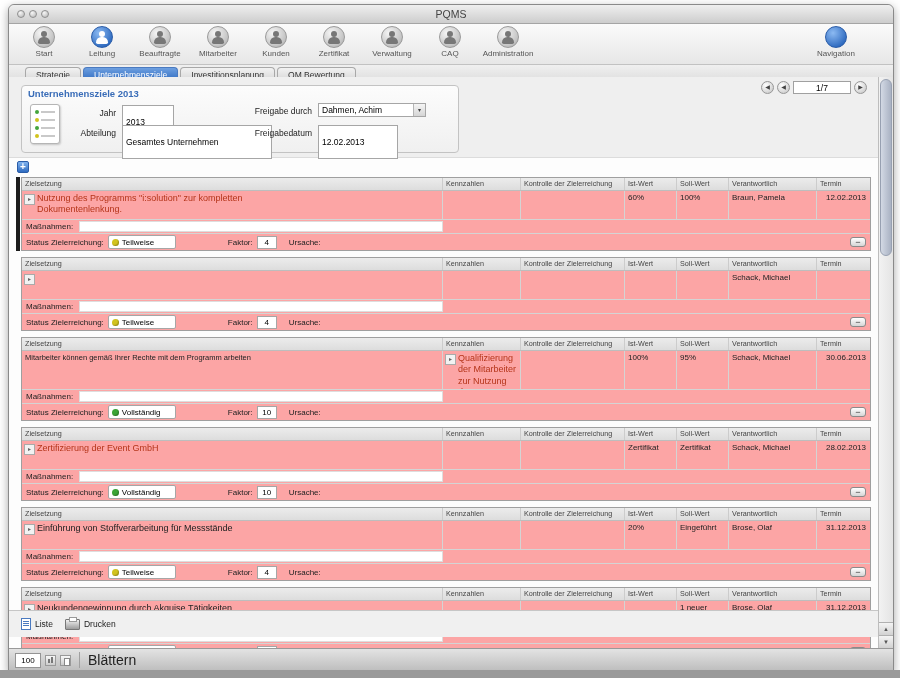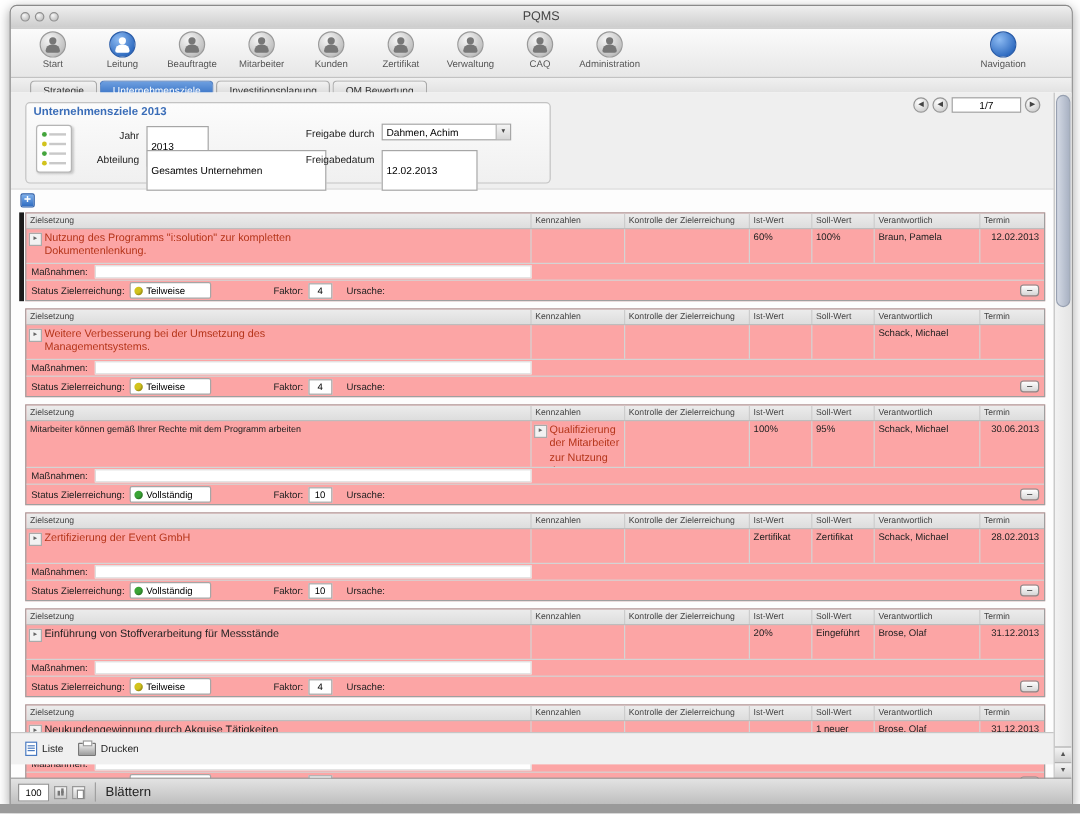--- a/index.html
+++ b/index.html
@@ -126,21 +126,21 @@
       border-top:1px solid #999;display:flex;align-items:center;gap:4px;padding-left:6px;}
   .zoom-box{width:24px;height:13px;border:1px solid #949494;background:#fff;font-size:8px;text-align:center;
       line-height:13px;cursor:pointer;}
   .sb-icon{width:11px;height:11px;border:1px solid #999;background:linear-gradient(#f8f8f8,#cccccc);
       box-sizing:border-box;cursor:pointer;position:relative;}
   .sb-icon.mini-chart::before{content:"";position:absolute;left:2px;bottom:2px;width:2px;height:4px;background:#777;
       box-shadow:3px 0 0 #777,3px -2px 0 #777;}
   .sb-icon.mini-page::before{content:"";position:absolute;left:3px;top:2px;width:4px;height:6px;background:#fff;
       border:1px solid #888;}
   .sb-divider{width:1px;height:16px;background:#a0a0a0;margin:0 4px;}
-  .mode-lbl{font-size:11px;color:#222;cursor:pointer;}
+  .mode-lbl{font-size:14px;color:#222;cursor:pointer;}
 </style>
 </head>
 <body>
 
 <div class="window">
 
   <div class="titlebar">
     <div class="traffic">
       <span></span>
       <span></span>
@@ -291,21 +291,20 @@
           <div class="hc">Kennzahlen</div>
           <div class="hc">Kontrolle der Zielerreichung</div>
           <div class="hc">Ist-Wert</div>
           <div class="hc">Soll-Wert</div>
           <div class="hc">Verantwortlich</div>
           <div class="hc">Termin</div>
         </div>
         <div class="grid rec-body">
           <div class="bc ziel red">
             <span class="arrow-btn">▸</span>
-            <span class="txt">Weitere Verbesserung bei der Umsetzung des Managementsystems.</span>
           </div>
           <div class="bc small-txt"></div>
           <div class="bc small-txt"></div>
           <div class="bc"></div>
           <div class="bc"></div>
           <div class="bc">Schack, Michael</div>
           <div class="bc date"></div>
         </div>
         <div class="rec-mass">
           <span class="lab">Maßnahmen:</span>

